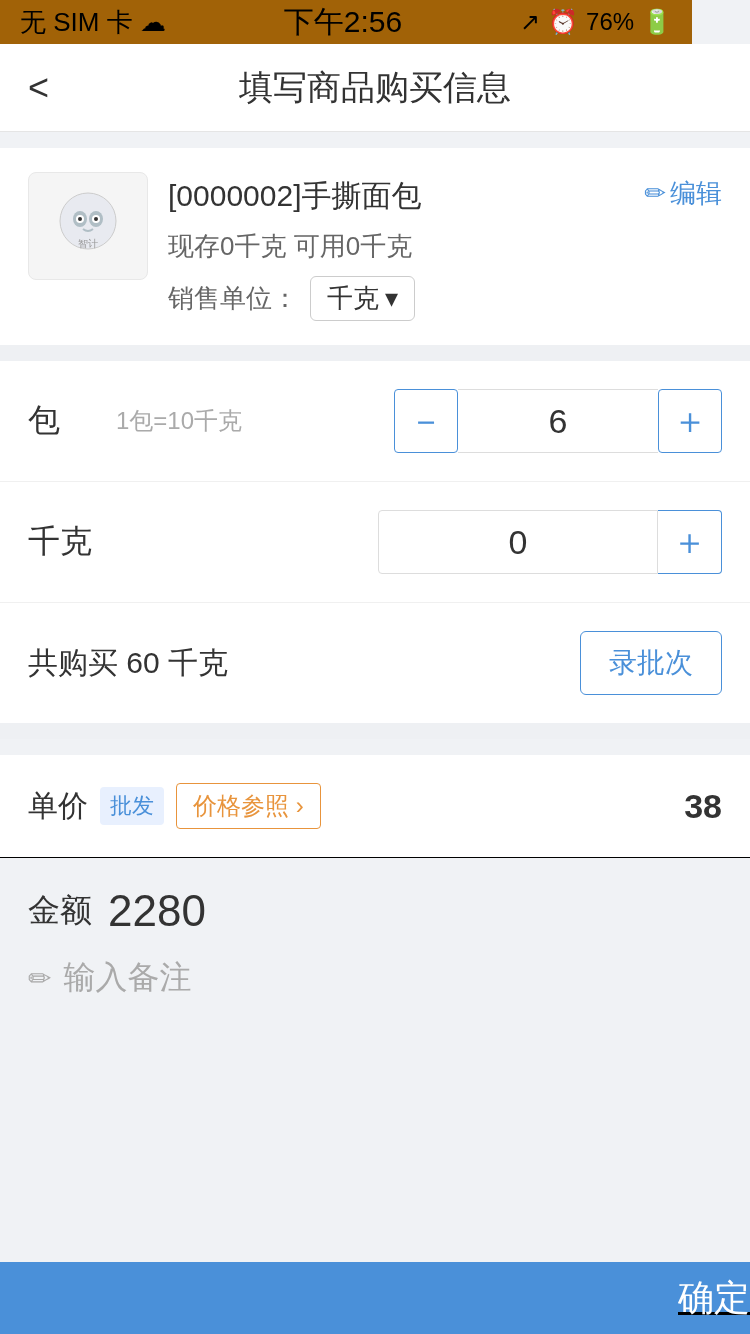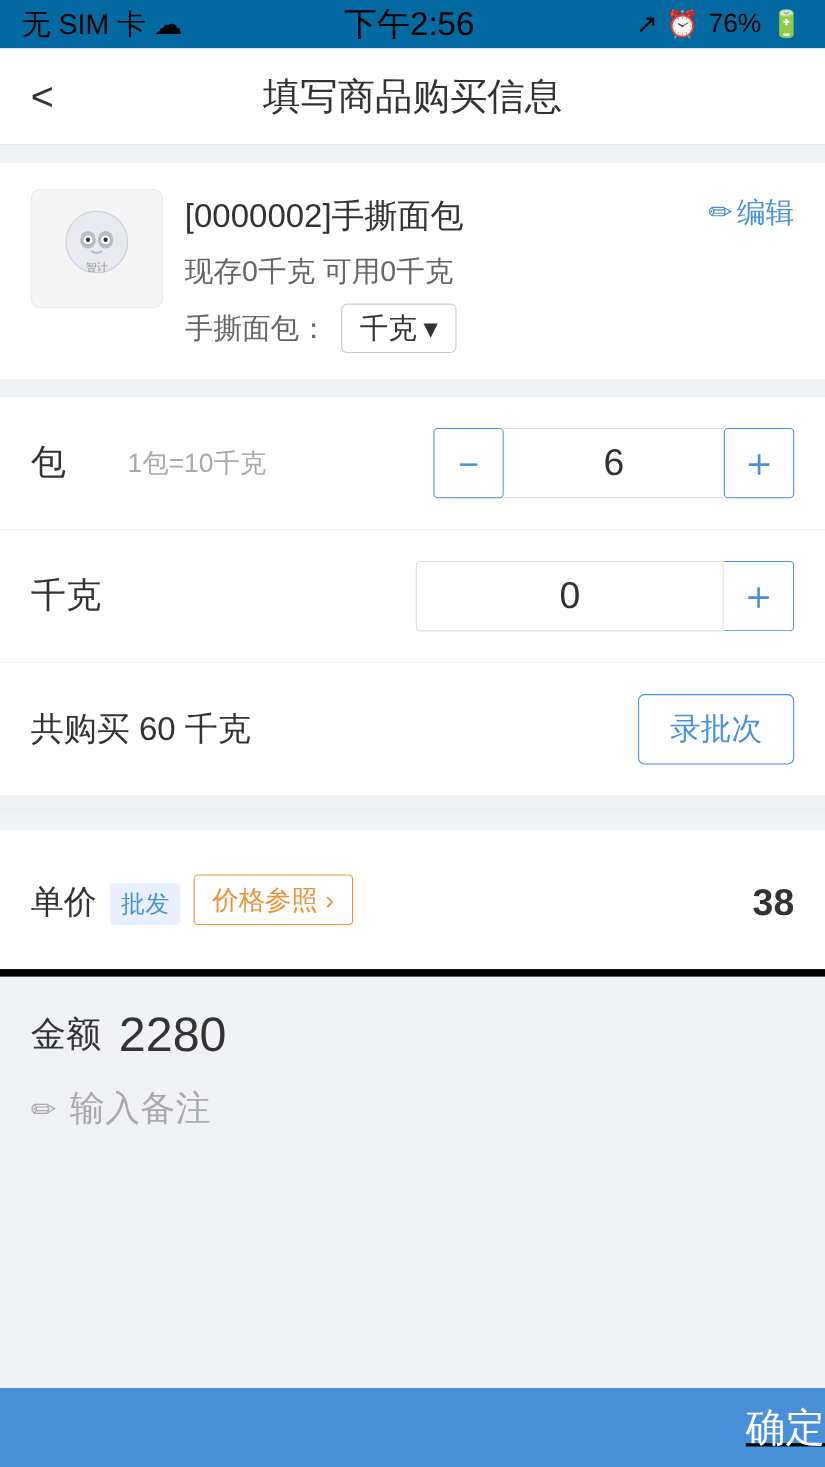--- a/index.html
+++ b/index.html
@@ -8,23 +8,23 @@
       width: 750px;
       min-height: 1334px;
       font-family: -apple-system, 'PingFang SC', 'Helvetica Neue', Arial, sans-serif;
       background: #f0f2f5;
       position: relative;
       overflow-x: hidden;
     }
 
     
     .status-bar {
-      width: 750px;
+      width: 692px;
       height: 44px;
-      background: #0369a1;
+      background: #a16207;
       display: flex;
       align-items: center;
       justify-content: space-between;
       padding: 0 20px;
       font-size: 28px;
     }
     .status-left {
       display: flex;
       align-items: center;
       gap: 8px;
@@ -235,23 +235,23 @@
       cursor: pointer;
     }
 
     
     .price-section {
       background: #fff;
       margin-top: 16px;
     }
     .price-row {
       display: flex;
-      align-items: flex-end;
-      padding: 40px 28px;
-      border-bottom: 7px solid #000000;
+      align-items: center;
+      padding: 28px 28px;
+      border-bottom: 1px solid #000000;
     }
     .price-label {
       font-size: 30px;
       color: #333;
       margin-right: 12px;
     }
     .price-tag {
       background: #e8f0fe;
       color: #4a90d9;
       font-size: 22px;
@@ -380,21 +380,21 @@
   <div class="product-info">
     <div class="product-name-row">
       <div class="product-name">[0000002]手撕面包</div>
       <div class="edit-btn">
         <span>✏</span>
         <span>编辑</span>
       </div>
     </div>
     <div class="product-stock">现存0千克  可用0千克</div>
     <div class="product-unit-row">
-      <span>手撕面包：</span>
+      <span>销售单位：</span>
       <div class="unit-selector">
         <span>千克</span>
         <span>▾</span>
       </div>
     </div>
   </div>
 </div>
 
 <div class="divider-thick"></div>
 

